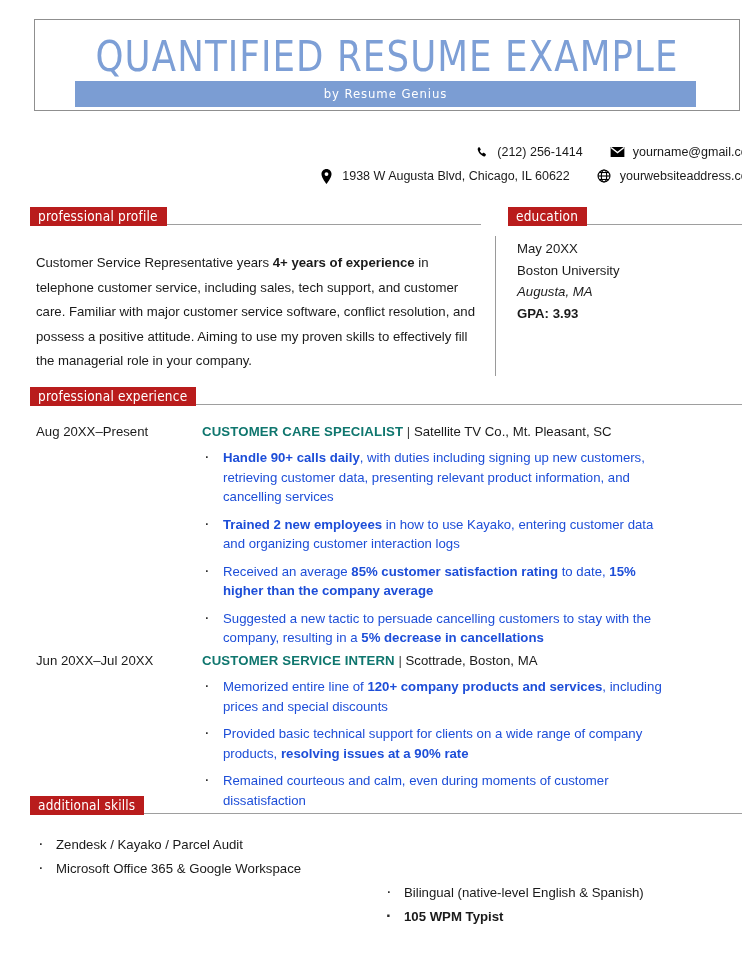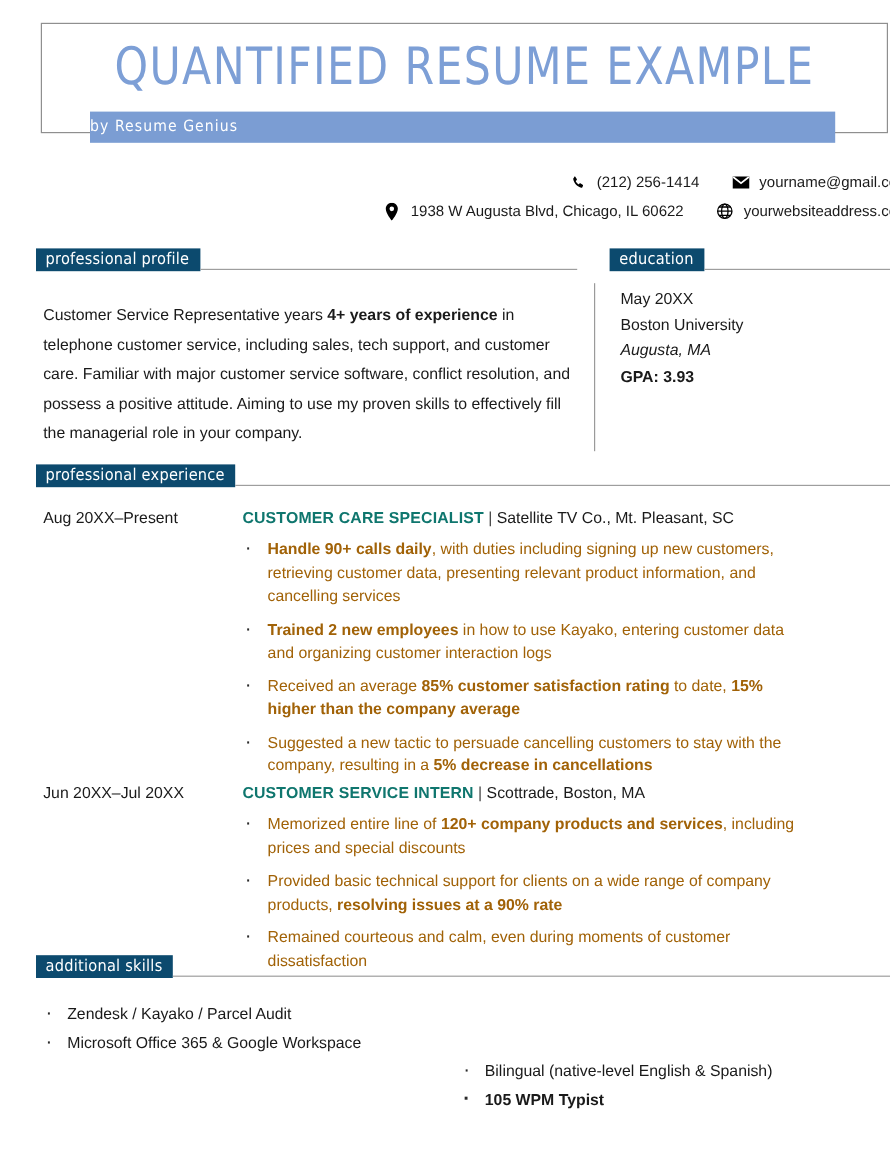--- a/index.html
+++ b/index.html
@@ -45,27 +45,28 @@
     font-weight: 400;
     letter-spacing: 1.2px;
     color: #7d9fd6;
     white-space: nowrap;
     transform: scaleX(0.92);
     transform-origin: center top;
   }
   .byline-bar {
     position: absolute;
     left: 59px;
-    top: 93px;
+    top: 81px;
     width: 621px;
     height: 26px;
     background: #7b9dd3;
     color: #ffffff;
     font-size: 13px;
     line-height: 26px;
+    text-align: center;
     letter-spacing: 0.9px;
     font-family: "DejaVu Sans Condensed", "Liberation Sans Narrow", "Liberation Sans", sans-serif;
   }
 
   
   .contact-rows {
     position: absolute;
     left: 0;
     top: 142px;
     width: 742px;
@@ -97,21 +98,21 @@
   .contact-icon svg { display: block; }
 
   
   .sec-head {
     position: absolute;
     display: flex;
     align-items: center;
     height: 19px;
   }
   .sec-head .tag {
-    background: #0c4a6e;
+    background: #b91c1c;
     color: #ffffff;
     font-size: 13.5px;
     line-height: 19px;
     height: 19px;
     padding: 0 9px 0 8px;
     white-space: nowrap;
     font-family: "DejaVu Sans Condensed", "Liberation Sans Narrow", "Liberation Sans", sans-serif;
     letter-spacing: 0.2px;
     box-sizing: border-box;
   }
@@ -189,21 +190,21 @@
     margin: 0;
     padding: 0;
     list-style: none;
   }
   .bullets li {
     position: relative;
     padding-left: 21px;
     font-size: 13.2px;
     line-height: 19.5px;
     margin-bottom: 8px;
-    color: #a16207;
+    color: #1d4ed8;
   }
   .bullets li::before {
     content: "\00B7";
     position: absolute;
     left: 2px;
     top: -1px;
     font-size: 17px;
     line-height: 19.5px;
     color: #2a2a2a;
   }

